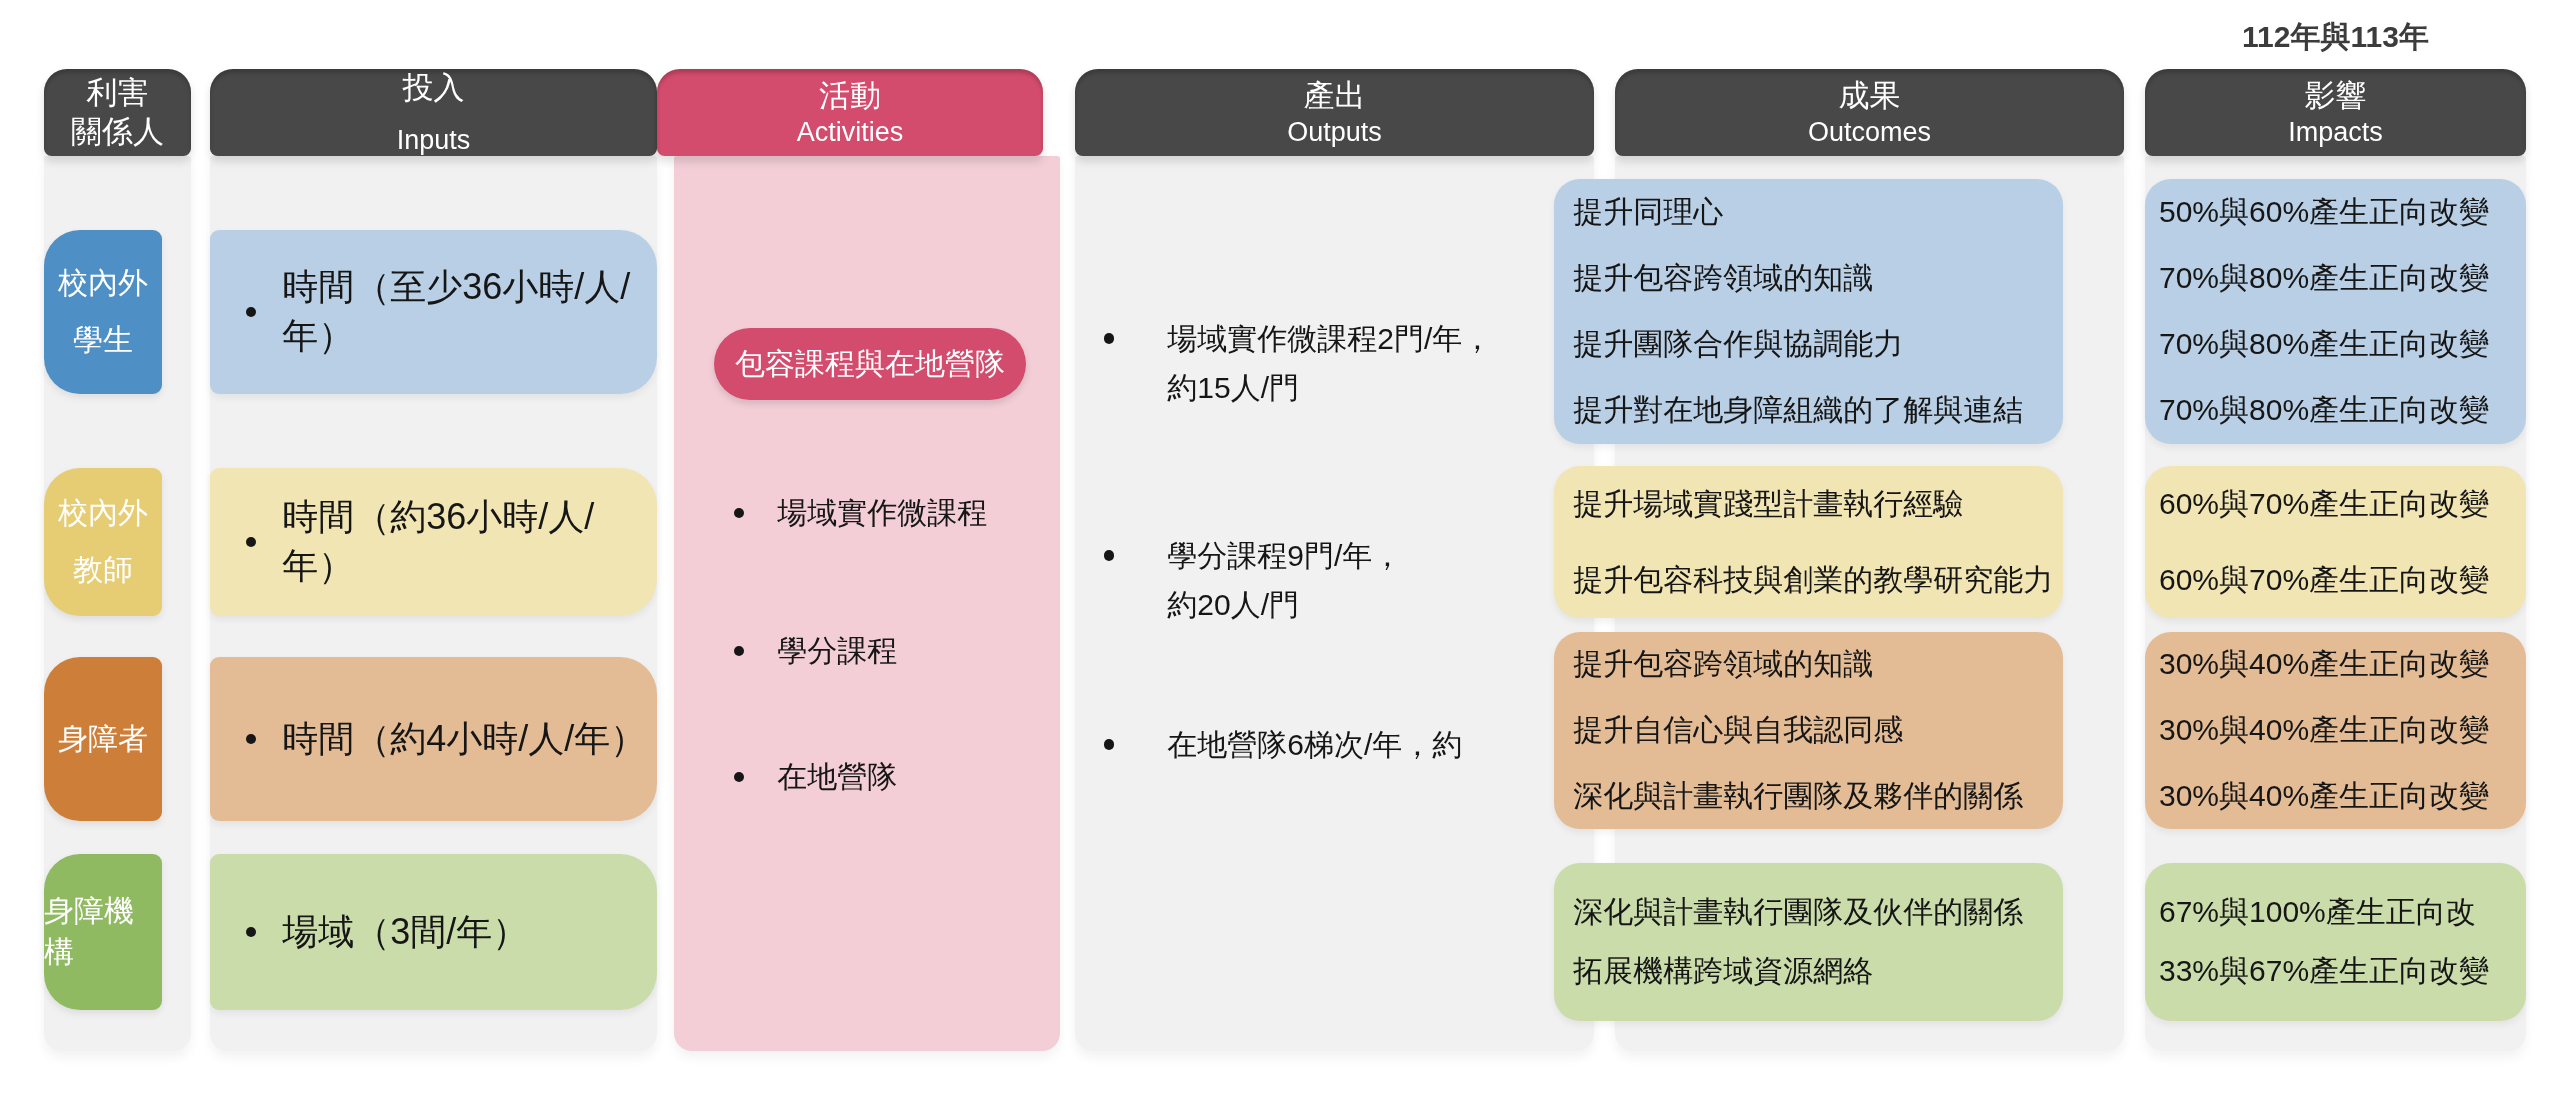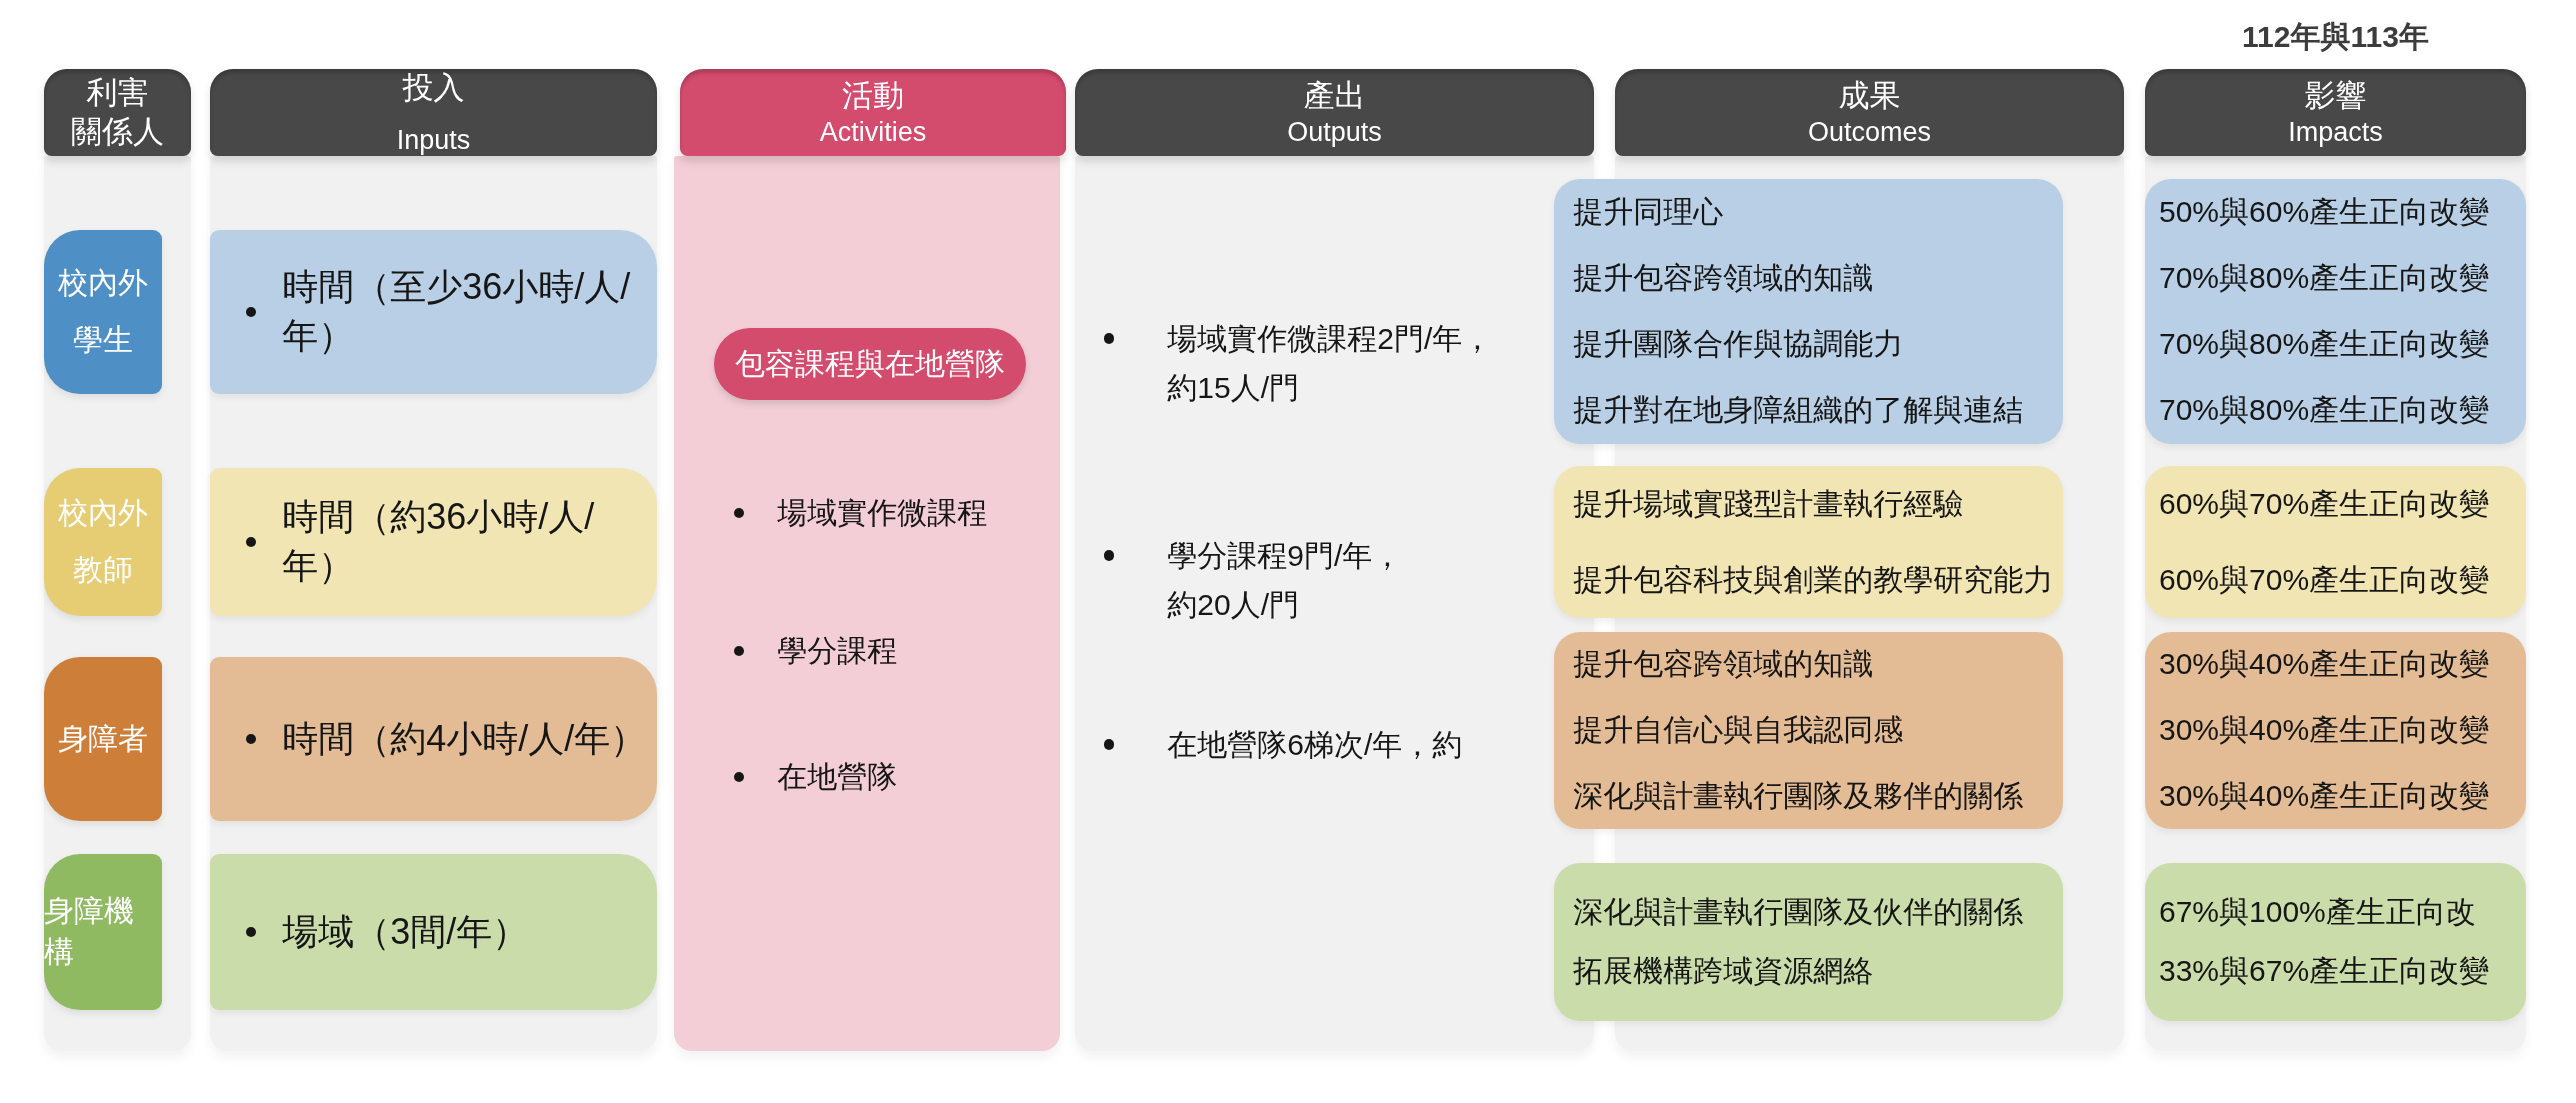--- a/index.html
+++ b/index.html
@@ -12,21 +12,21 @@
   .top-note{left:2145px;top:16.7px;width:381px;text-align:center;font-size:30px;font-weight:bold;color:#3c3c3c;}
 
   
   .header{top:69px;height:87px;border-radius:23px 23px 7.7px 7.7px;color:#ffffff;
           display:flex;flex-direction:column;align-items:center;justify-content:center;
           box-shadow:0 5.2px 9px rgba(0,0,0,0.12), inset 0 3.9px 3.9px rgba(0,0,0,0.18);}
   .header .zh{font-size:31px;line-height:1.25;font-weight:500;}
   .header .en{font-size:27px;line-height:1.2;font-weight:400;}
   .h-stake{left:44px;width:147px;}
   .h-inputs{left:210px;width:447px;gap:16px;}
-  .h-activities{left:680px;width:386px;}
+  .h-activities{left:657px;width:386px;}
   .h-outputs{left:1075px;width:519px;}
   .h-outcomes{left:1615px;width:509px;}
   .h-impacts{left:2145px;width:381px;}
 
   
   .panel{top:156px;height:895px;border-radius:2.6px 2.6px 18px 18px;box-shadow:0 6.4px 10.3px rgba(0,0,0,0.05);}
 
   
   .stake-label{left:44px;width:118px;border-radius:36px 9px 9px 36px;color:#ffffff;
                display:flex;flex-direction:column;align-items:center;justify-content:center;gap:16.7px;

